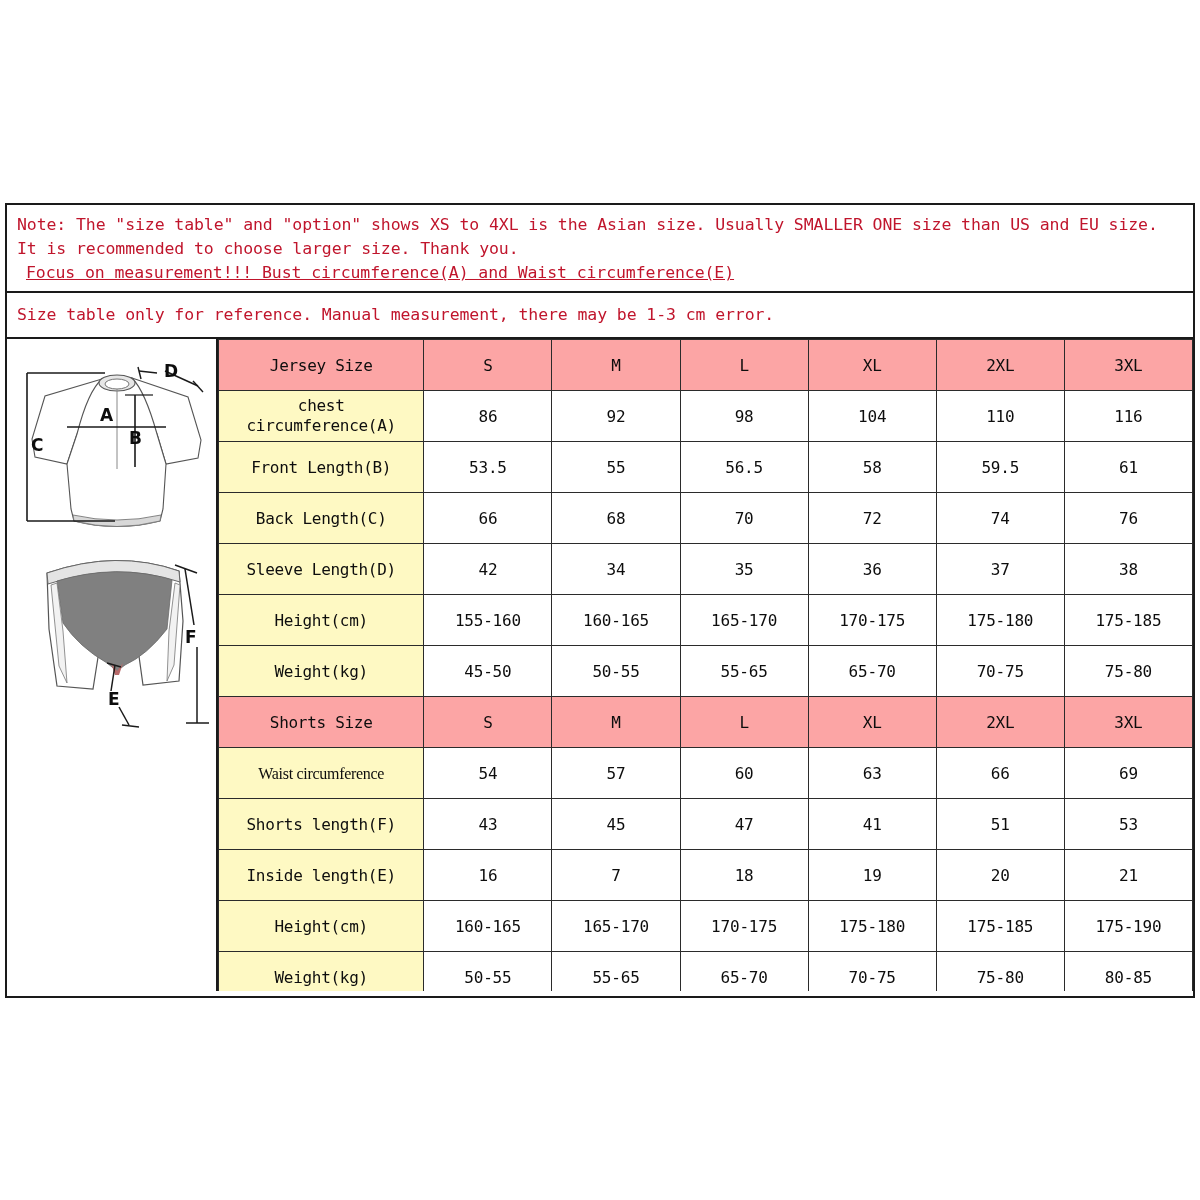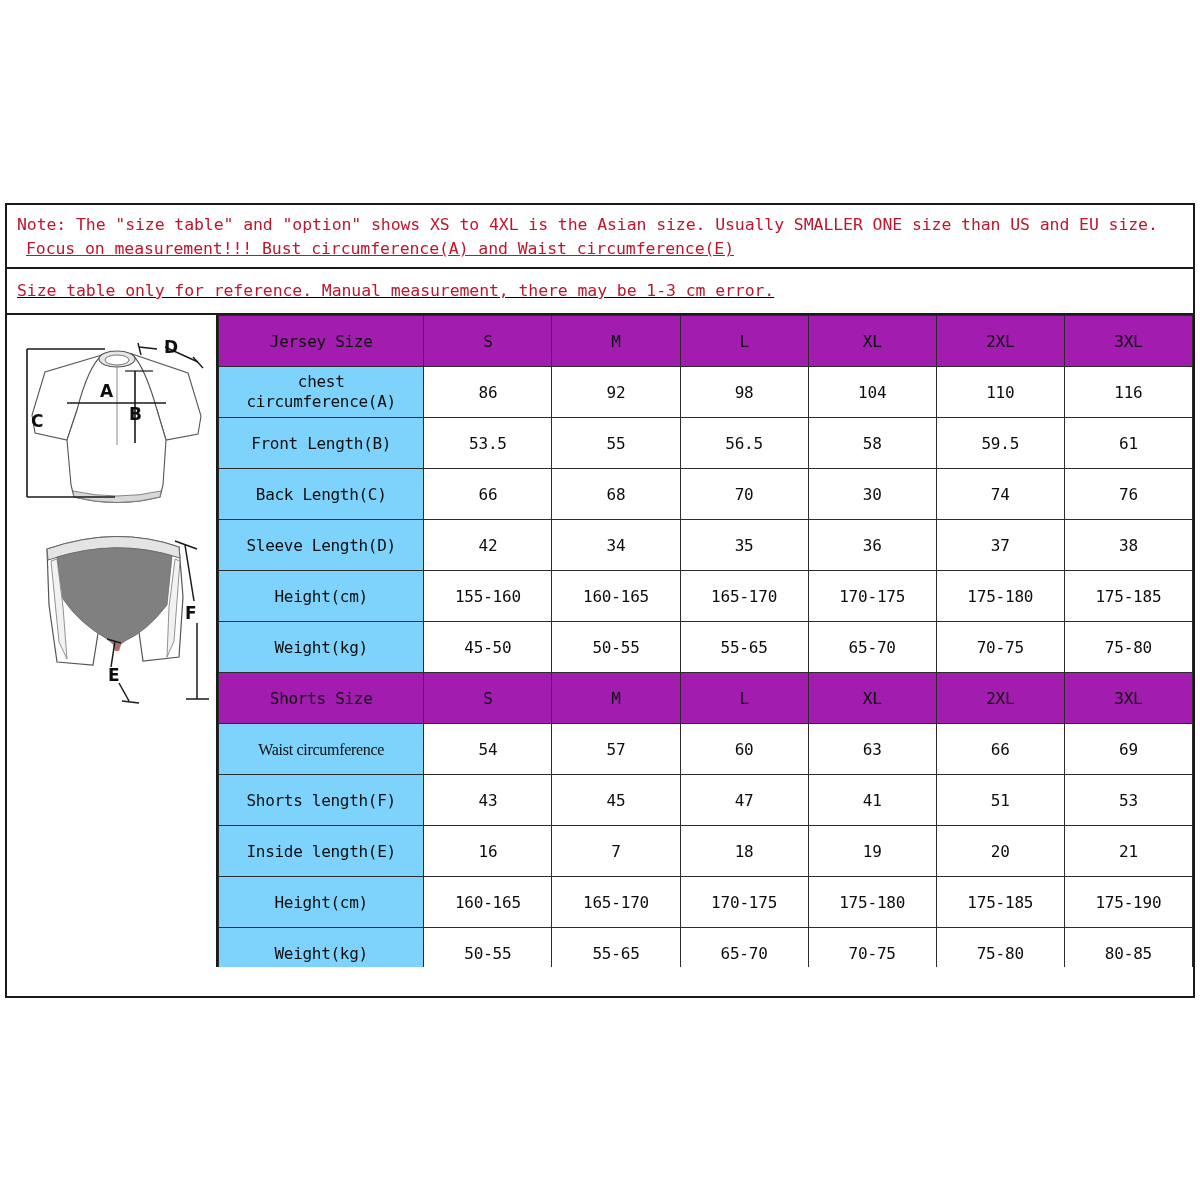--- a/index.html
+++ b/index.html
@@ -37,21 +37,21 @@
   .note-line {
     color: #c0152c;
     font-family: "DejaVu Sans Mono", "Liberation Mono", monospace;
     font-size: 16.5px;
     line-height: 24px;
     white-space: nowrap;
     letter-spacing: -0.1px;
   }
   .note-line.indent { padding-left: 9px; text-decoration: underline; }
 
-  #note-block-2 { padding: 10px 10px 10px 10px; text-decoration: underline; }
+  #note-block-2 { padding: 10px 10px 10px 10px; }
 
   
   #body-area {
     display: flex;
     flex-direction: row;
     align-items: flex-start;
     height: 652px;
   }
 
   #diagram-col {
@@ -83,45 +83,46 @@
     vertical-align: middle;
     font-family: "DejaVu Sans Mono", "Liberation Mono", monospace;
     font-size: 16px;
     color: #0d0d0d;
     background: #ffffff;
     padding: 0 2px;
     line-height: 19px;
     letter-spacing: -0.2px;
   }
   table.size-table td.lbl {
-    background: #7dd3fc;
+    background: #fef9c3;
     font-size: 16px;
     letter-spacing: -0.3px;
   }
   table.size-table td.hdr {
     background: #c6c5c3;
     font-weight: normal;
   }
   table.size-table tr.hdr-row td {
-    background: #a21caf;
+    background: #fca5a5;
     margin-left: 42px;
   }
   td.lbl.two-line { line-height: 20px; font-size: 15.5px; }
   td.lbl.tight { font-size: 15.3px; letter-spacing: -0.9px; font-family: Liberation Serif, serif; }
 
   col.c-label { width: 202px; }
   col.c-size  { width: 126px; }
 </style>
 </head>
 <body>
 
 <div id="chart-frame">
 
   <div class="note-block" id="note-block-1">
     <div class="note-line">Note: The "size table" and "option" shows XS to 4XL is the Asian size. Usually SMALLER ONE size than US and EU size.</div>
+    <div class="note-line">It is recommended to choose larger size. Thank you.</div>
     <div class="note-line indent">Focus on measurement!!! Bust circumference(A) and Waist circumference(E)</div>
   </div>
 
   <div class="note-block" id="note-block-2">
     <div class="note-line">Size table only for reference. Manual measurement, there may be 1-3 cm error.</div>
   </div>
 
   <div id="body-area">
 
     <div id="diagram-col">
@@ -234,21 +235,21 @@
             <td>58</td>
             <td>59.5</td>
             <td>61</td>
           </tr>
 
           <tr>
             <td class="lbl">Back Length(C)</td>
             <td>66</td>
             <td>68</td>
             <td>70</td>
-            <td>30</td>
+            <td>72</td>
             <td>74</td>
             <td>76</td>
           </tr>
 
           <tr>
             <td class="lbl">Sleeve Length(D)</td>
             <td>42</td>
             <td>34</td>
             <td>35</td>
             <td>36</td>

